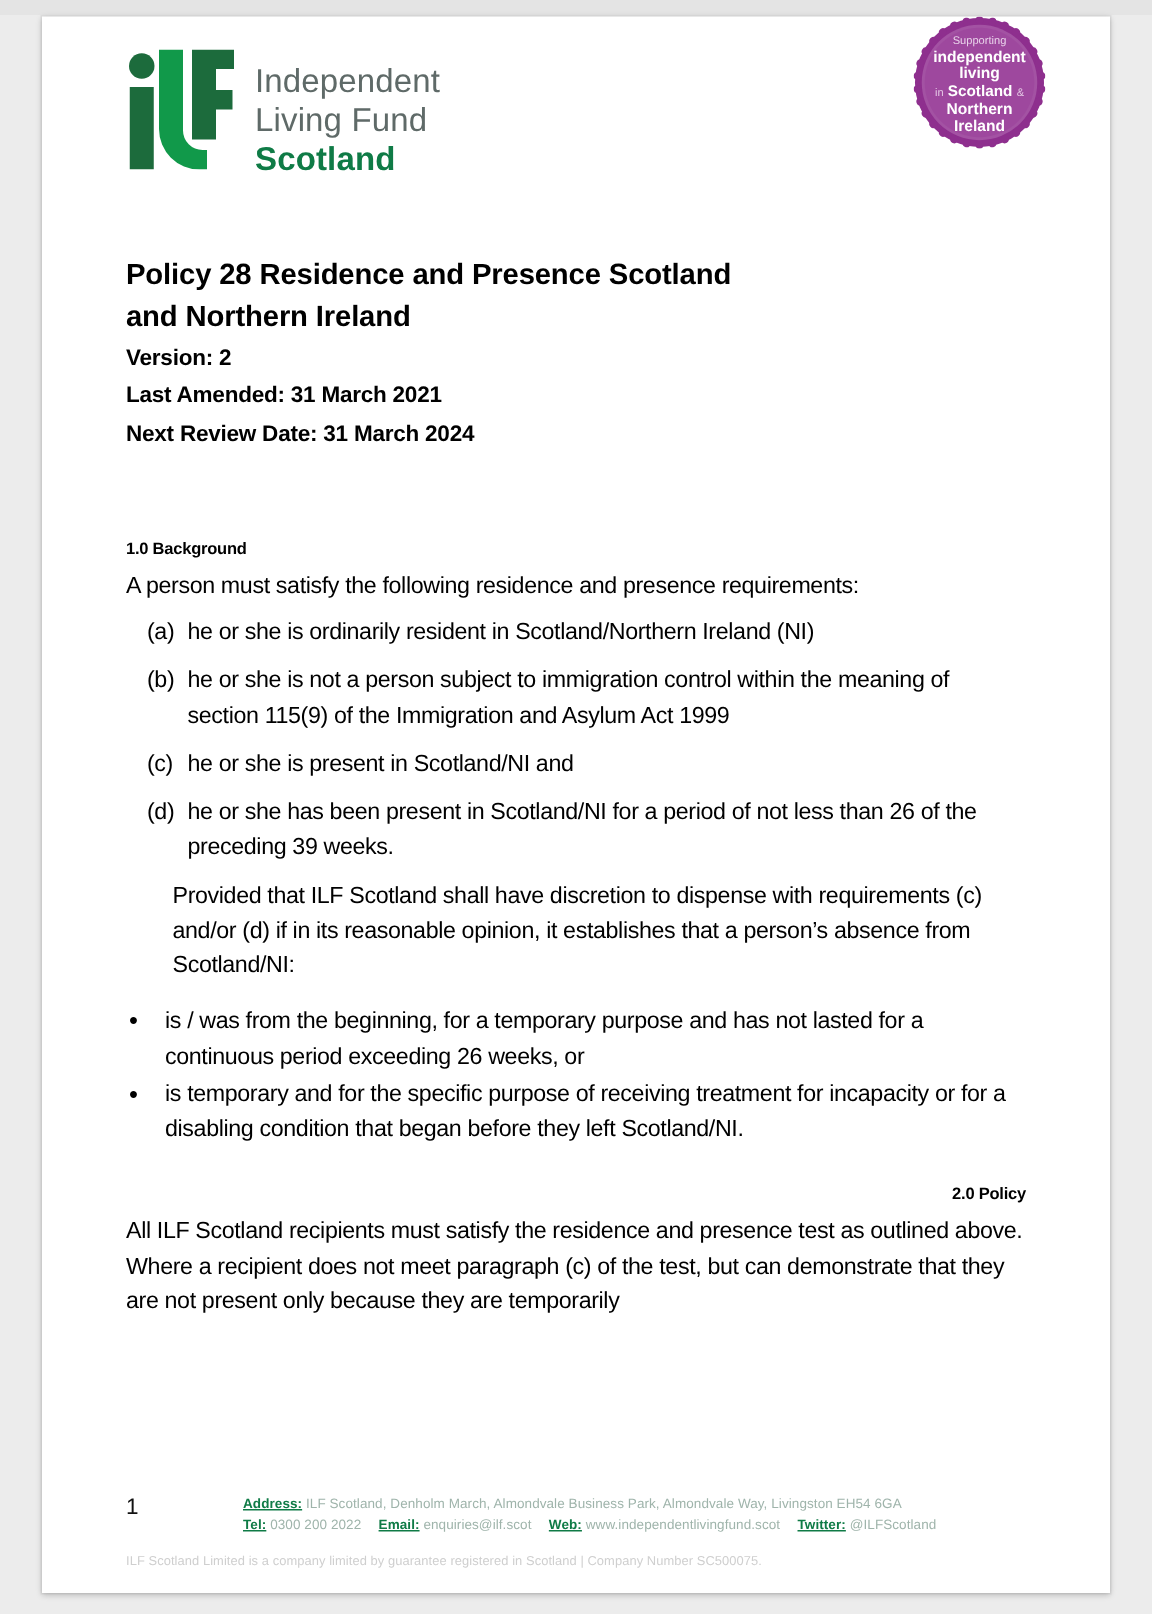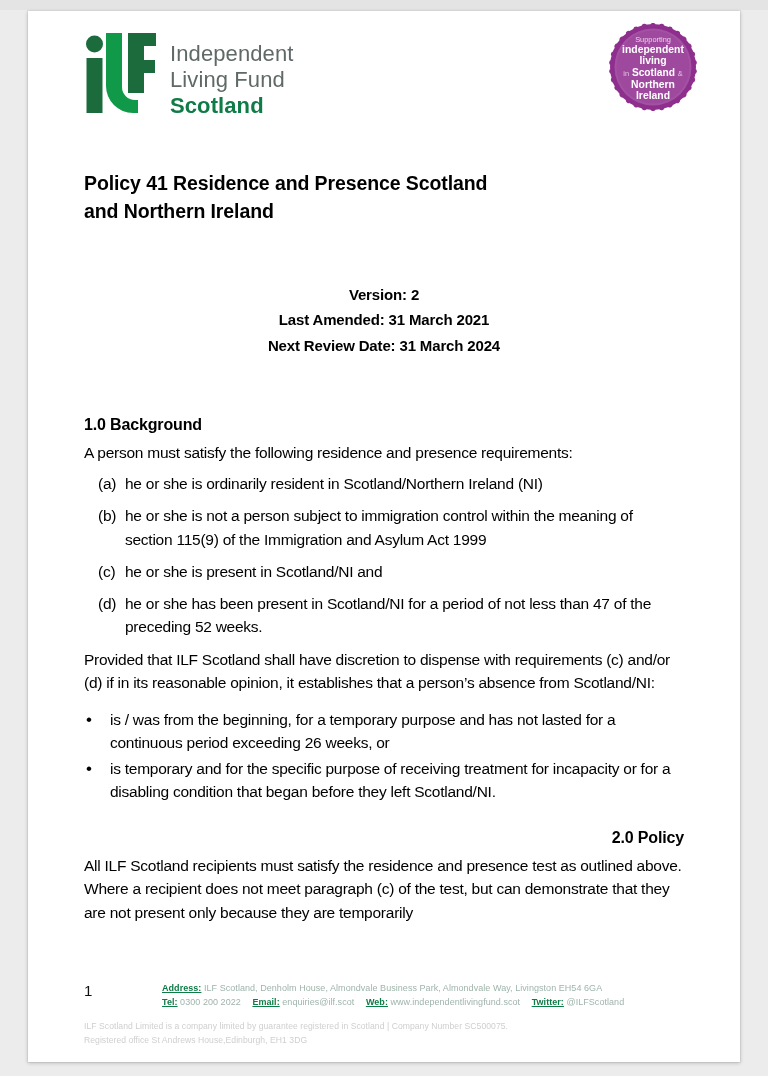--- a/index.html
+++ b/index.html
@@ -66,21 +66,21 @@
   .brand-line3 {
     font-size: 22px;
     color: #0f7b46;
     font-weight: 700;
     letter-spacing: .1px;
   }
 
   .seal {
     position: absolute;
     right: 43px;
-    top: 12px;
+    top: 0;
     width: 88px;
     height: 88px;
   }
   .seal svg { display: block; }
 
   
   .doc {
     padding: 0 56px 0 56px;
     color: #000;
   }
@@ -88,49 +88,48 @@
   .doc-title {
     font-size: 19.5px;
     font-weight: 700;
     line-height: 1.45;
     margin: 30px 0 0 0;
     letter-spacing: -0.1px;
     max-width: 520px;
   }
 
   .meta {
-    margin-top: 56px;
     font-size: 15px;
     font-weight: 700;
     line-height: 1.72;
     letter-spacing: -0.15px;
-    text-align: center;
   }
 
   .section-heading {
-    font-size: 16px;
+    font-size: 11px;
     font-weight: 700;
     letter-spacing: -0.15px;
     margin-top: 57px;
     margin-bottom: 7px;
   }
   .section-heading.tight {
     margin-top: 26px;
     text-align: right;
   }
 
   .para {
     font-size: 15.5px;
     line-height: 1.5;
     letter-spacing: -0.25px;
     margin: 0 0 6px 0;
   }
   .para.block {
     margin-top: 9px;
     margin-bottom: 0;
+    margin-left: 31px;
   }
 
   
   .alpha-list {
     margin: 8px 0 0 0;
     padding: 0;
     list-style: none;
   }
   .alpha-list li {
     display: flex;
@@ -295,21 +294,21 @@
         <text x="44" y="53" text-anchor="middle" font-family="Liberation Sans, sans-serif" font-size="10.2" font-weight="bold" fill="#ffffff"><tspan font-size="7.4" font-weight="normal" fill="#e3c6e4">in</tspan> <tspan>Scotland</tspan> <tspan font-size="7.4" font-weight="normal" fill="#e3c6e4">&amp;</tspan></text>
         <text x="44" y="65" text-anchor="middle" font-family="Liberation Sans, sans-serif" font-size="10.4" font-weight="bold" fill="#ffffff">Northern</text>
         <text x="44" y="76" text-anchor="middle" font-family="Liberation Sans, sans-serif" font-size="10.4" font-weight="bold" fill="#ffffff">Ireland</text>
       </svg>
     </div>
   </div>
 
   <div class="doc">
 
     <h1 class="doc-title">
-      <span>Policy 41 Residence and Presence Scotland</span><br>
+      <span>Policy 28 Residence and Presence Scotland</span><br>
       <span>and Northern Ireland</span>
     </h1>
 
     <div class="meta">
       <div>Version: 2</div>
       <div>Last Amended: 31 March 2021</div>
       <div>Next Review Date: 31 March 2024</div>
     </div>
 
     <h2 class="section-heading">1.0 Background</h2>
@@ -324,21 +323,21 @@
       <li>
         <span class="marker">(b)</span>
         <span class="txt">he or she is not a person subject to immigration control within the meaning of section 115(9) of the Immigration and Asylum Act 1999</span>
       </li>
       <li>
         <span class="marker">(c)</span>
         <span class="txt">he or she is present in Scotland/NI and</span>
       </li>
       <li>
         <span class="marker">(d)</span>
-        <span class="txt">he or she has been present in Scotland/NI for a period of not less than 47 of the preceding 52 weeks.</span>
+        <span class="txt">he or she has been present in Scotland/NI for a period of not less than 26 of the preceding 39 weeks.</span>
       </li>
     </ul>
 
     <p class="para block">Provided that ILF Scotland shall have discretion to dispense with requirements (c) and/or (d) if in its reasonable opinion, it establishes that a person’s absence from Scotland/NI:</p>
 
     <ul class="bullet-list">
       <li>
         <span class="marker">•</span>
         <span class="txt">is / was from the beginning, for a temporary purpose and has not lasted for a continuous period exceeding 26 weeks, or</span>
       </li>
@@ -352,33 +351,32 @@
 
     <p class="para">All ILF Scotland recipients must satisfy the residence and presence test as outlined above. Where a recipient does not meet paragraph (c) of the test, but can demonstrate that they are not present only because they are temporarily</p>
   </div>
 
   <div class="footer">
     <div class="footer-top">
       <div class="page-number">1</div>
       <div class="contact">
         <div>
           <b>Address:</b>
-          <span>ILF Scotland, Denholm House, Almondvale Business Park, Almondvale Way, Livingston EH54 6GA</span>
+          <span>ILF Scotland, Denholm March, Almondvale Business Park, Almondvale Way, Livingston EH54 6GA</span>
         </div>
         <div>
           <b>Tel:</b>
           <span>0300 200 2022</span><span class="sep"></span>
           <b>Email:</b>
           <span>enquiries@ilf.scot</span><span class="sep"></span>
           <b>Web:</b>
           <span>www.independentlivingfund.scot</span><span class="sep"></span>
           <b>Twitter:</b>
           <span>@ILFScotland</span>
         </div>
       </div>
     </div>
     <div class="legal">
       <div>ILF Scotland Limited is a company limited by guarantee registered in Scotland | Company Number SC500075.</div>
-      <div>Registered office St Andrews House,Edinburgh, EH1 3DG</div>
     </div>
   </div>
 
 </div>
 
 </body></html>

